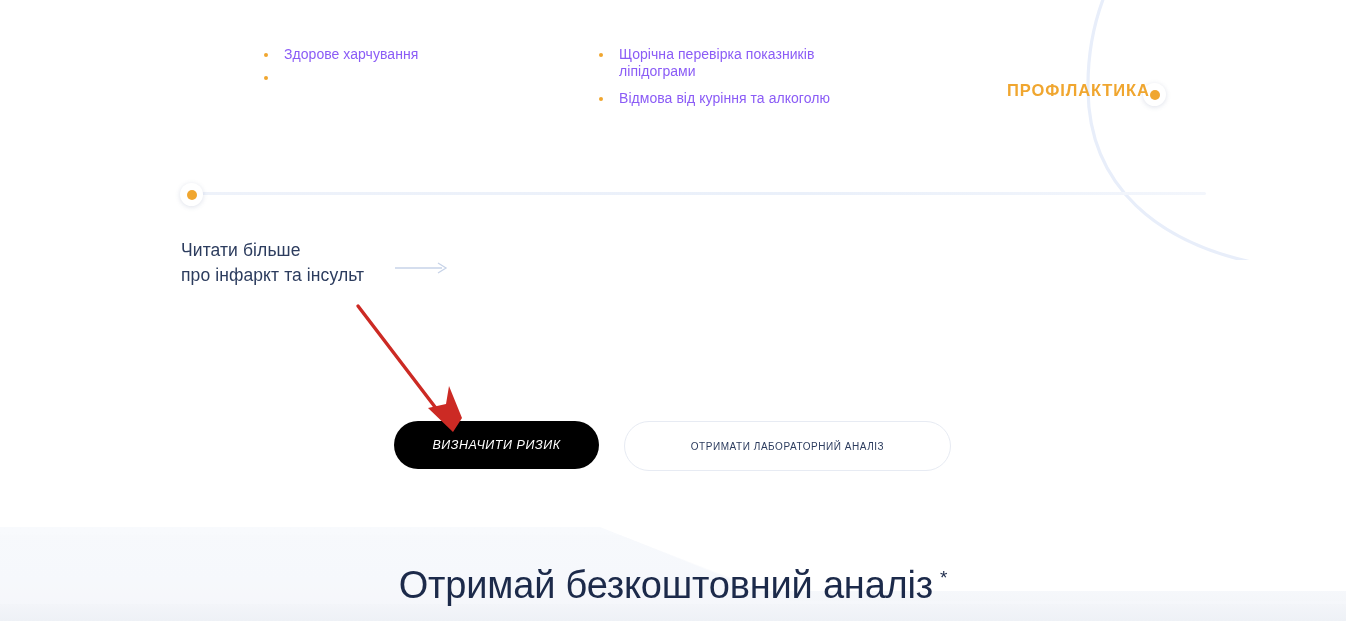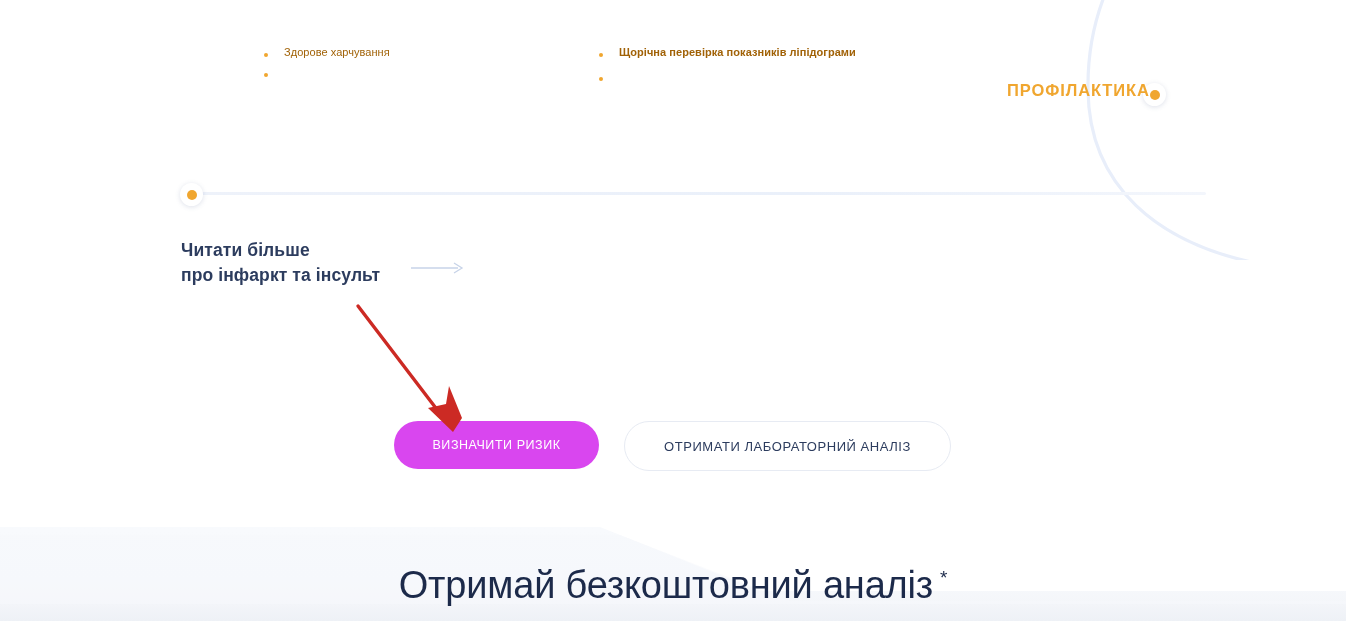--- a/index.html
+++ b/index.html
@@ -71,62 +71,62 @@
     position:absolute; left:258px; top:46px; width:640px; z-index:3;
   }
   .bcol { position:absolute; top:0; }
   #bcol-1 { left:0px;   width:300px; }
   #bcol-2 { left:335px; width:300px; }
 
   .bitem {
     position:relative;
     padding-left:26px;
     margin-bottom:6px;
-    font-size:11px;
+    font-size:14px;
     line-height:1.23;
-    color:#a16207;
+    color:#8b5cf6;
     letter-spacing:0.05px;
   }
   .bdot {
     position:absolute; left:6px; top:7px;
     width:4px; height:4px; border-radius:50%;
     background:#f0a62f;
   }
-  #bcol-2 .bitem { margin-bottom:10px;font-weight:bold; }
+  #bcol-2 .bitem { margin-bottom:10px; }
 
   
   #readmore {
     position:absolute; left:181px; top:238px; z-index:3;
     display:flex; align-items:center;
   }
   #readmore-text {
     font-size:17.5px; line-height:1.42; color:#2c3c5e;
-    white-space:pre-line; letter-spacing:0.1px;font-weight:bold;
+    white-space:pre-line; letter-spacing:0.1px;
   }
   #readmore-arrow {
     margin-left:31px; margin-top:10px;
   }
 
   
   #btn-primary {
     position:absolute; left:394px; top:421px; width:205px; height:48px;
     border:none; border-radius:24px;
-    background:#d946ef;
+    background:#000000;
     color:#ffffff;
     font-family:"Liberation Sans", sans-serif;
     font-size:12.5px; letter-spacing:0.55px;
-    cursor:pointer; z-index:3;
+    cursor:pointer; z-index:3;font-style:italic;
   }
   #btn-secondary {
     position:absolute; left:624px; top:421px; width:327px; height:50px;
     border:1px solid #e7ebf3; border-radius:25px;
     background:#ffffff;
     color:#2c3c5e;
     font-family:"Liberation Sans", sans-serif;
-    font-size:13px; letter-spacing:0.55px;
+    font-size:10px; letter-spacing:0.55px;
     cursor:pointer; z-index:3;
   }
 
   
   #annotation-arrow {
     position:absolute; left:340px; top:290px; width:160px; height:165px;
     z-index:6; pointer-events:none;
   }
 
   
@@ -173,20 +173,21 @@
         <span class="bdot"></span>
       </div>
     </div>
     <div class="bcol" id="bcol-2">
       <div class="bitem">
         <span class="bdot"></span>
         <span>Щорічна перевірка показників ліпідограми</span>
       </div>
       <div class="bitem">
         <span class="bdot"></span>
+        <span>Відмова від куріння та алкоголю</span>
       </div>
     </div>
   </div>
 
   <div id="readmore">
     <div id="readmore-text">Читати більше
 про інфаркт та інсульт</div>
     <svg id="readmore-arrow" width="54" height="14" viewBox="0 0 54 14" fill="none">
       <line x1="0" y1="7" x2="47" y2="7" stroke="#c7d3e8" stroke-width="1.3"></line>
       <polyline points="43,2 51,7 43,12" stroke="#c7d3e8" stroke-width="1.3" fill="none"></polyline>

